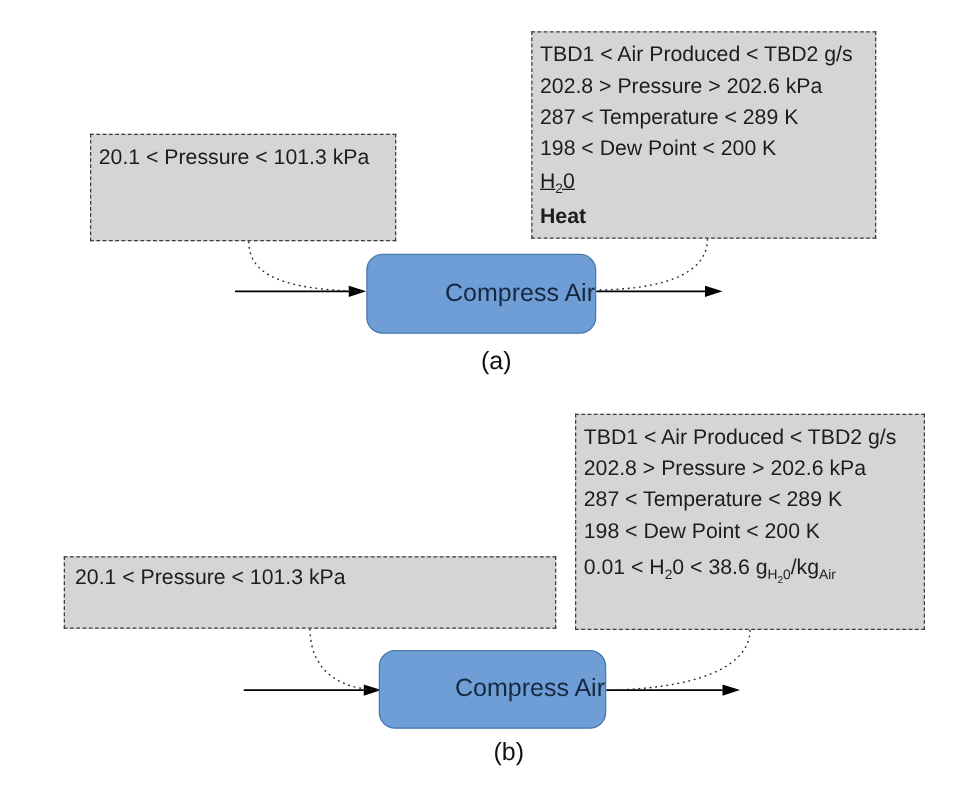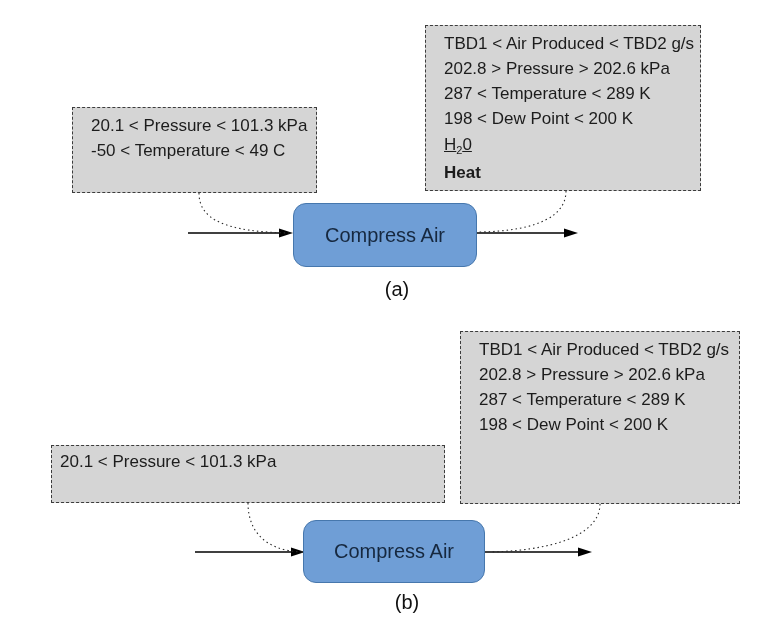--- a/index.html
+++ b/index.html
@@ -4,28 +4,28 @@
 <style>
   html,body{margin:0;padding:0;background:#ffffff;}
   .canvas{
     position:relative;width:768px;height:635px;background:#ffffff;overflow:hidden;
     font-family:"Liberation Sans", sans-serif;color:#1c1c1c;
   }
   .constraint-box{
     position:absolute;box-sizing:border-box;
     background:var(--box_fill,#d5d5d5);
     border:1px dashed var(--box_border,#3c3c3c);
-    padding:5px 18px;font-size:17px;line-height:25px;white-space:nowrap;
+    padding:5px 6px;font-size:17px;line-height:25px;white-space:nowrap;
   }
   .process-block{
     position:absolute;box-sizing:border-box;
     background:var(--block_fill,#6f9ed6);
     border:1.5px solid var(--block_border,#4677ad);
     border-radius:13px;
-    display:flex;align-items:center;justify-content:center;
+    display:flex;align-items:center;justify-content:flex-end;
     font-size:20px;color:var(--block_text,#16283f);
   }
   .panel-caption{
     position:absolute;width:50px;text-align:center;font-size:20px;color:#111;
   }
   .connector-layer{position:absolute;left:0;top:0;pointer-events:none;}
   .connector-layer .flow-line{stroke:var(--arrow,#000);stroke-width:1.4;fill:none;}
   .connector-layer .flow-head{fill:var(--arrow,#000);stroke:none;}
   .connector-layer .leader{stroke:var(--leader,#2a2a2a);stroke-width:1.1;fill:none;stroke-dasharray:1.5 3;}
   sub{font-size:11px;line-height:0;}
@@ -52,21 +52,20 @@
     <line class="flow-line" x1="195" y1="552" x2="291" y2="552"></line>
     <polygon class="flow-head" points="291,547.5 305,552 291,556.5"></polygon>
     <line class="flow-line" x1="485" y1="552" x2="578" y2="552"></line>
     <polygon class="flow-head" points="578,547.5 592,552 578,556.5"></polygon>
     <path class="leader" d="M248,503 C248,528 262,551 303,552"></path>
     <path class="leader" d="M600,504 C600,529 568,550 490,552"></path>
   </svg>
 
   <div class="constraint-box" style="left:72px;top:107px;width:245px;height:86px;">
     <div>20.1 &lt; Pressure &lt; 101.3 kPa</div>
-    <div>-50 &lt; Temperature &lt; 49 C</div>
   </div>
 
   <div class="constraint-box" style="left:425px;top:25px;width:276px;height:166px;">
     <div>TBD1 &lt; Air Produced &lt; TBD2 g/s</div>
     <div>202.8 &gt; Pressure &gt; 202.6 kPa</div>
     <div>287 &lt; Temperature &lt; 289 K</div>
     <div>198 &lt; Dew Point &lt; 200 K</div>
     <div class="h2o-line"><span>H</span><sub>2</sub><span>0</span></div>
     <div class="heat-line">Heat</div>
   </div>
@@ -79,20 +78,21 @@
 
   <div class="constraint-box" style="left:51px;top:445px;width:394px;height:58px;padding:3px 8px;">
     <div>20.1 &lt; Pressure &lt; 101.3 kPa</div>
   </div>
 
   <div class="constraint-box" style="left:460px;top:331px;width:280px;height:173px;">
     <div>TBD1 &lt; Air Produced &lt; TBD2 g/s</div>
     <div>202.8 &gt; Pressure &gt; 202.6 kPa</div>
     <div>287 &lt; Temperature &lt; 289 K</div>
     <div>198 &lt; Dew Point &lt; 200 K</div>
+    <div class="h2o-big-line"><span>0.01 &lt; H</span><sub>2</sub><span>0 &lt; 38.6 g</span><sub class="nested"><span>H</span><sub>2</sub><span>0</span></sub><span>/kg</span><sub>Air</sub></div>
   </div>
 
   <div class="process-block" style="left:303px;top:520px;width:182px;height:63px;">
     <span>Compress Air</span>
   </div>
 
   <div class="panel-caption" style="left:382px;top:591px;">(b)</div>
 
 </div>
 

